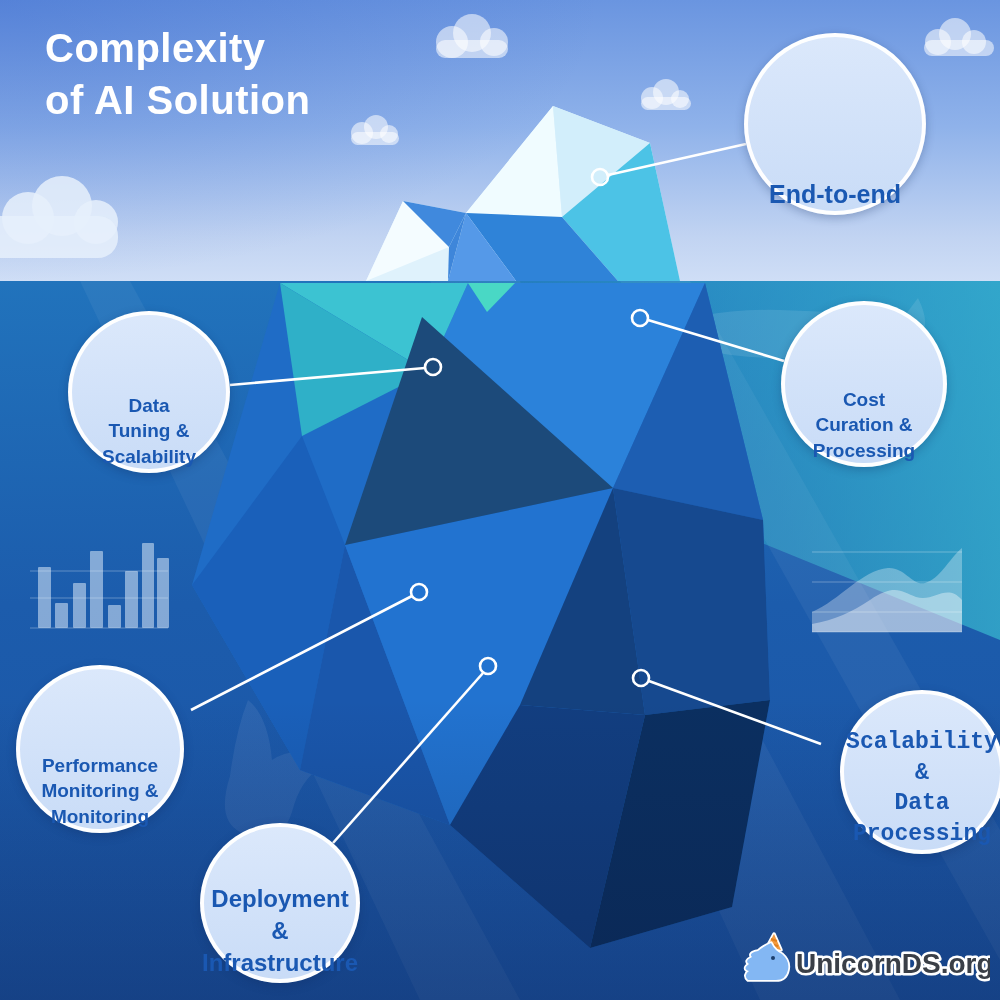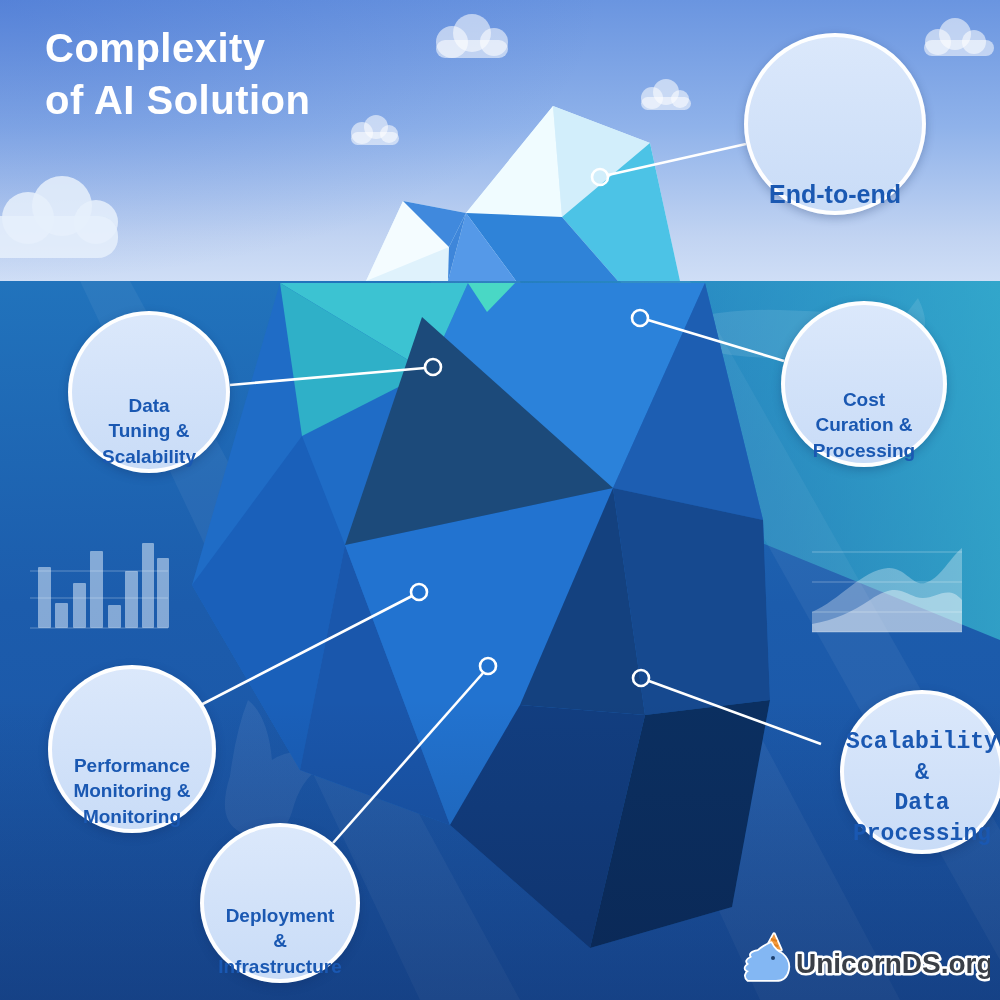--- a/index.html
+++ b/index.html
@@ -20,22 +20,22 @@
     border:4px solid rgba(255,255,255,0.97);
     box-shadow:0 3px 10px rgba(15,40,90,0.28);
     display:flex;flex-direction:column;align-items:center;justify-content:flex-end;
     text-align:center;color:#1a58b2;font-weight:700;line-height:1.34;
     box-sizing:border-box;
   }
   .bubble span{display:block;}
   .b-endtoend{left:744px;top:33px;width:182px;height:182px;font-size:25px;}
   .b-model{left:68px;top:311px;width:162px;height:162px;font-size:19px;}
   .b-data{left:781px;top:301px;width:166px;height:166px;font-size:19px;}
-  .b-perf{left:48px;top:665px;width:168px;height:168px;font-size:19px;}
-  .b-deploy{left:200px;top:823px;width:160px;height:160px;font-size:19px;}
+  .b-perf{left:16px;top:665px;width:168px;height:168px;font-size:19px;}
+  .b-deploy{left:200px;top:823px;width:160px;height:160px;font-size:24px;}
   .b-scale{left:840px;top:690px;width:164px;height:164px;font-size:23px;font-family:Liberation Mono, monospace;}
   .logo{position:absolute;left:740px;top:928px;z-index:7;width:250px;height:62px;}
 </style>
 </head>
 <body>
 
 <svg id="scene" viewBox="0 0 1000 1000" xmlns="http://www.w3.org/2000/svg">
   <defs>
     <linearGradient id="sky" x1="0" y1="0" x2="0" y2="1">
       <stop offset="0" stop-color="#6a95e0"></stop>

